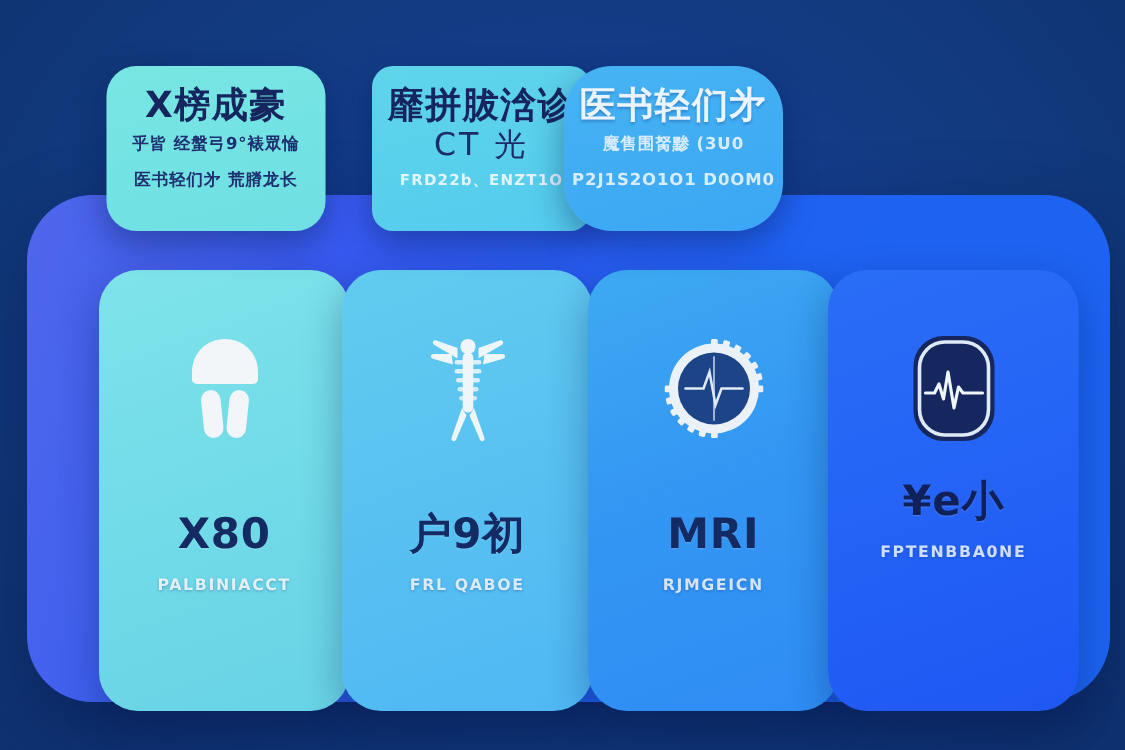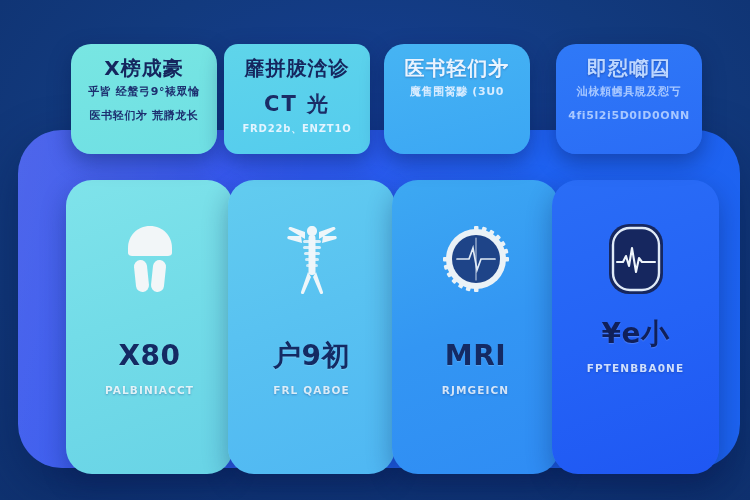--- a/index.html
+++ b/index.html
@@ -114,39 +114,39 @@
     box-shadow: 0 8px 22px rgba(6, 22, 74, 0.40);
     display: flex;
     flex-direction: column;
     align-items: center;
     justify-content: flex-start;
     padding-top: 14px;
     box-sizing: border-box;
     overflow: hidden;
   }
   .chip.h1 { left: 71px;  background: linear-gradient(165deg, #78e6e2 0%, #6fdfe4 100%); }
-  .chip.h2 { left: 224px; background: linear-gradient(165deg, #5fd5ea 0%, #54cbee 100%); border-radius: 14px; }
-  .chip.h3 { left: 384px; background: linear-gradient(165deg, #46b4f3 0%, #3ba6f4 100%); }
+  .chip.h2 { left: 248px; background: linear-gradient(165deg, #5fd5ea 0%, #54cbee 100%); border-radius: 14px; }
+  .chip.h3 { left: 376px; background: linear-gradient(165deg, #46b4f3 0%, #3ba6f4 100%); border-radius: 32px; }
   .chip.h4 { left: 556px; background: linear-gradient(165deg, #2f79f7 0%, #2a6cf6 100%); }
 
   .chip-title {
-    font-size: 20px;
+    font-size: 24px;
     font-weight: 700;
     letter-spacing: 1px;
     line-height: 1.05;
     color: #15265e;
     white-space: nowrap;
   }
   .chip.h3 .chip-title { color: #eaf4ff; text-shadow: 0 1px 2px rgba(20,50,120,0.35); }
   .chip.h4 .chip-title { color: #bcd6ff; text-shadow: 0 1px 2px rgba(10,35,110,0.45); }
 
   .chip-mid {
-    margin-top: 14px;
+    margin-top: 2px;
     font-size: 21px;
-    font-weight: 700;
+    font-weight: 400;
     color: #1b2c66;
     letter-spacing: 2px;
     line-height: 1.1;
     white-space: nowrap;
     text-align: center;
   }
 
   .chip-lines {
     margin-top: 7px;
     display: flex;
@@ -274,24 +274,18 @@
     <div class="chip-mid">CT 光</div>
     <div class="chip-lines">
       <div class="chip-line">FRD22b、ENZT1O</div>
     </div>
   </div>
 
   <div class="chip h3">
     <div class="chip-title">医书轻们㐧</div>
     <div class="chip-lines">
       <div class="chip-line">魔售围胬黪 (3U0</div>
-    </div>
-  </div>
-
-  <div class="chip h4">
-    <div class="chip-title">即㤠㘉囜</div>
-    <div class="chip-lines">
-      <div class="chip-line">汕栐頼乸具覑及㤠丂</div>
-      <div class="chip-line">4fi5l2i5D0ID0ONN</div>
-    </div>
-  </div>
+      <div class="chip-line">P2J1S2O1O1 D0OM0</div>
+    </div>
+  </div>
+
 
 </div>
 
 </body></html>

